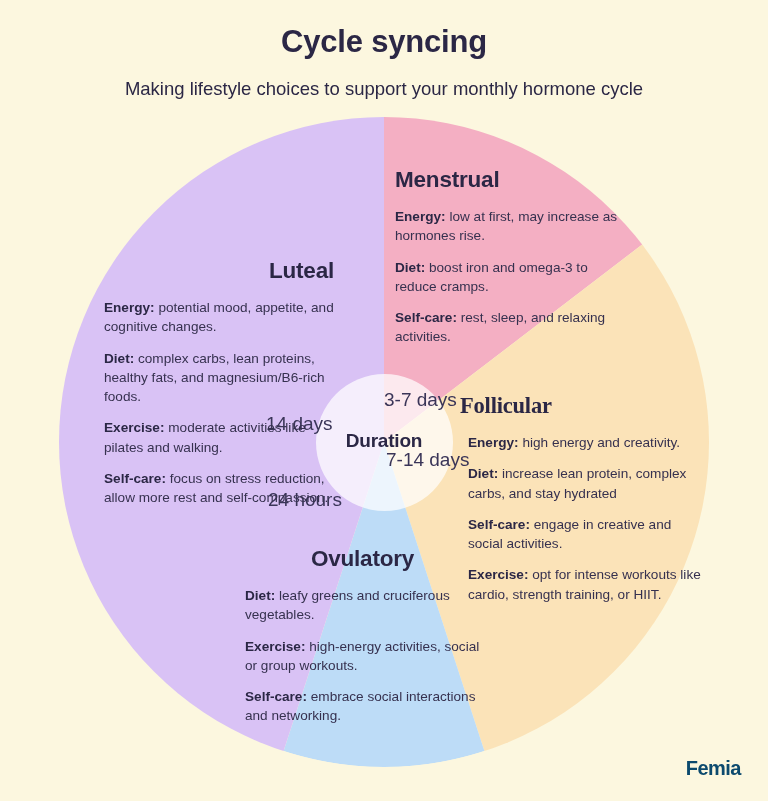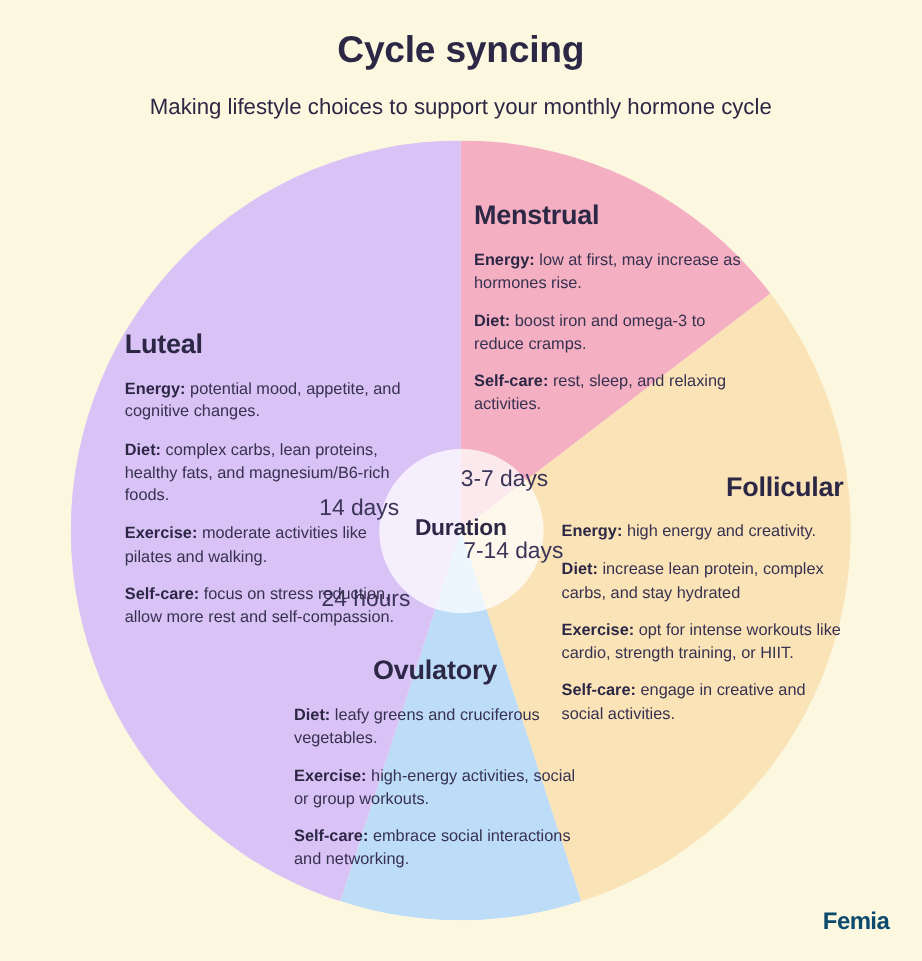--- a/index.html
+++ b/index.html
@@ -90,27 +90,27 @@
     color:#36314f;
     margin-bottom:12px;
   }
   .sec p:last-child { margin-bottom:0; }
   .sec b { font-weight:bold; color:#2B2745; }
 
   .sec-menstrual  { left:395px; top:167px; width:225px; }
   .sec-menstrual h2 { text-align:left; }
 
   .sec-follicular { left:468px; top:393px; width:235px; }
-  .sec-follicular h2 { text-align:right; margin-left:-8px;}
+  .sec-follicular h2 { text-align:left; margin-left:-8px;font-family:Liberation Serif, serif;}
 
   .sec-ovulatory  { left:245px; top:546px; width:235px; }
   .sec-ovulatory h2 { text-align:center; }
 
   .sec-luteal     { left:104px; top:258px; width:230px; }
-  .sec-luteal h2 { text-align:left;margin-top:16px; }
+  .sec-luteal h2 { text-align:right; }
 
   
   .logo {
     position:absolute;
     right:27px;
     bottom:21px;
     font-size:20px;
     font-weight:bold;
     color:#0c4a6e;
     letter-spacing:-0.5px;
@@ -155,22 +155,22 @@
       <p><b>Diet:</b> boost iron and omega-3 to reduce cramps.</p>
       <p><b>Self-care:</b> rest, sleep, and relaxing activities.</p>
     </div>
 </div>
 
 <div class="sec sec-follicular">
   <h2>Follicular</h2>
   <div>
       <p><b>Energy:</b> high energy and creativity.</p>
       <p><b>Diet:</b> increase lean protein, complex carbs, and stay hydrated</p>
+      <p><b>Self-care:</b> engage in creative and social activities.</p>
       <p><b>Exercise:</b> opt for intense workouts like cardio, strength training, or HIIT.</p>
-      <p><b>Self-care:</b> engage in creative and social activities.</p>
     </div>
 </div>
 
 <div class="sec sec-ovulatory">
   <h2>Ovulatory</h2>
   <div>
       <p><b>Diet:</b> leafy greens and cruciferous vegetables.</p>
       <p><b>Exercise:</b> high-energy activities, social or group workouts.</p>
       <p><b>Self-care:</b> embrace social interactions and networking.</p>
     </div>

